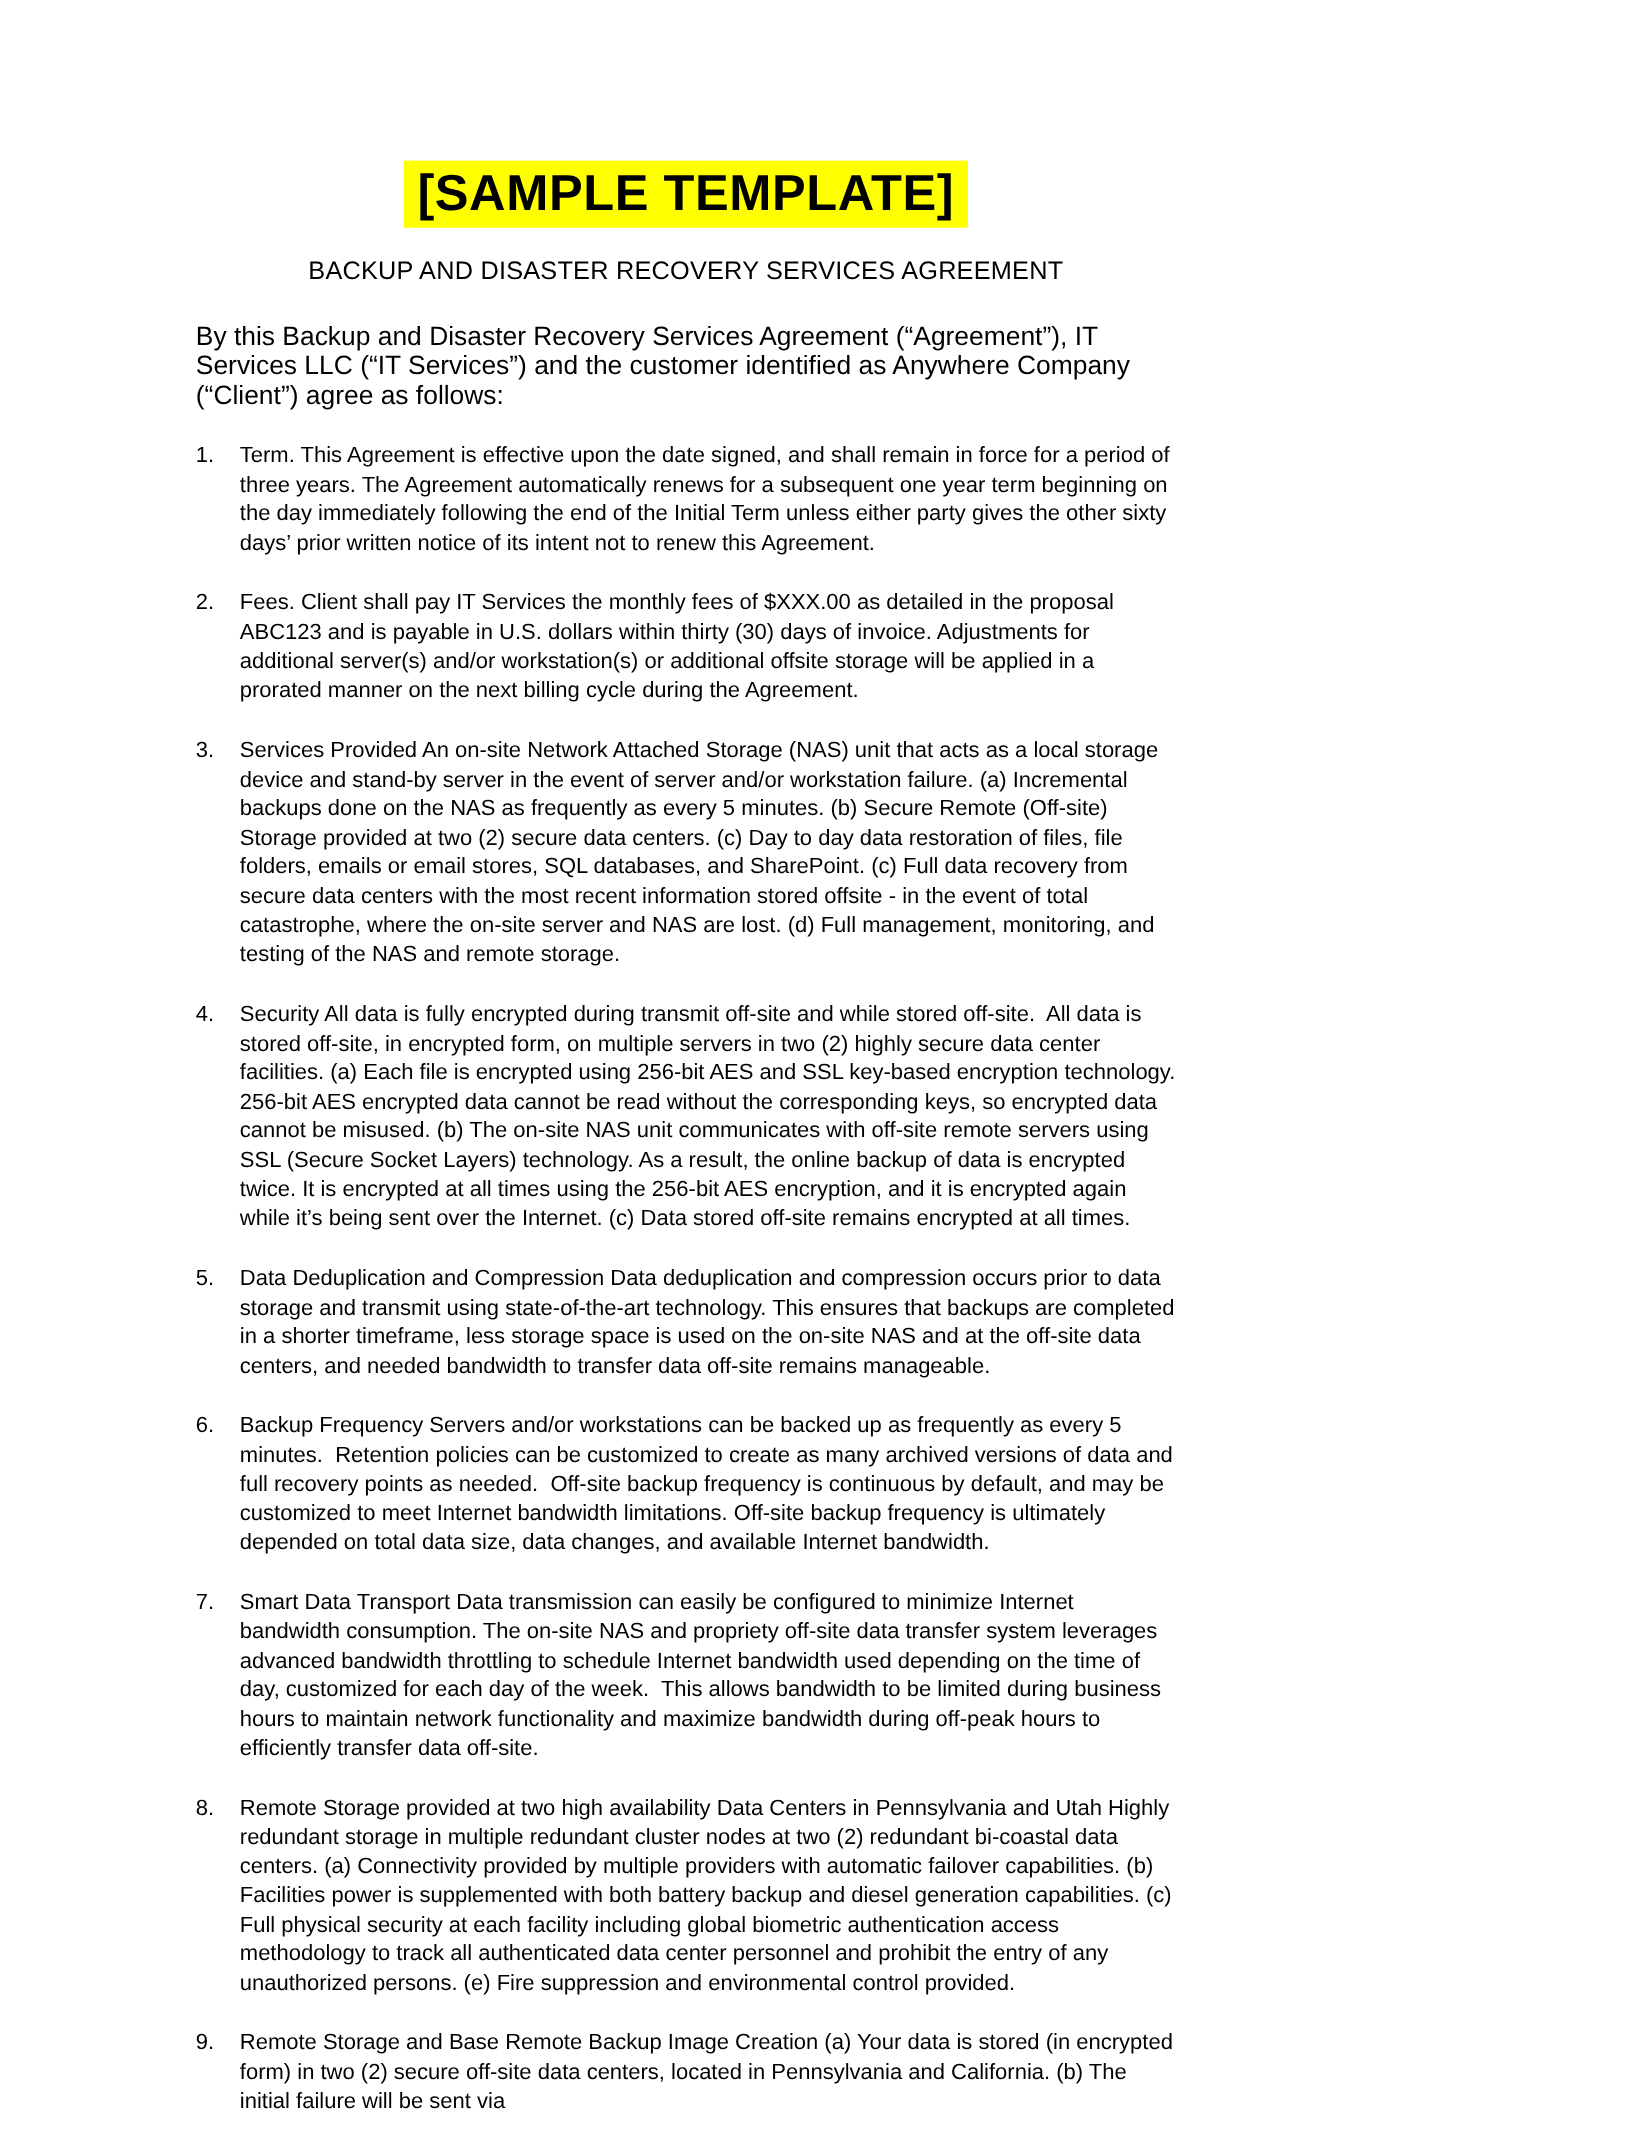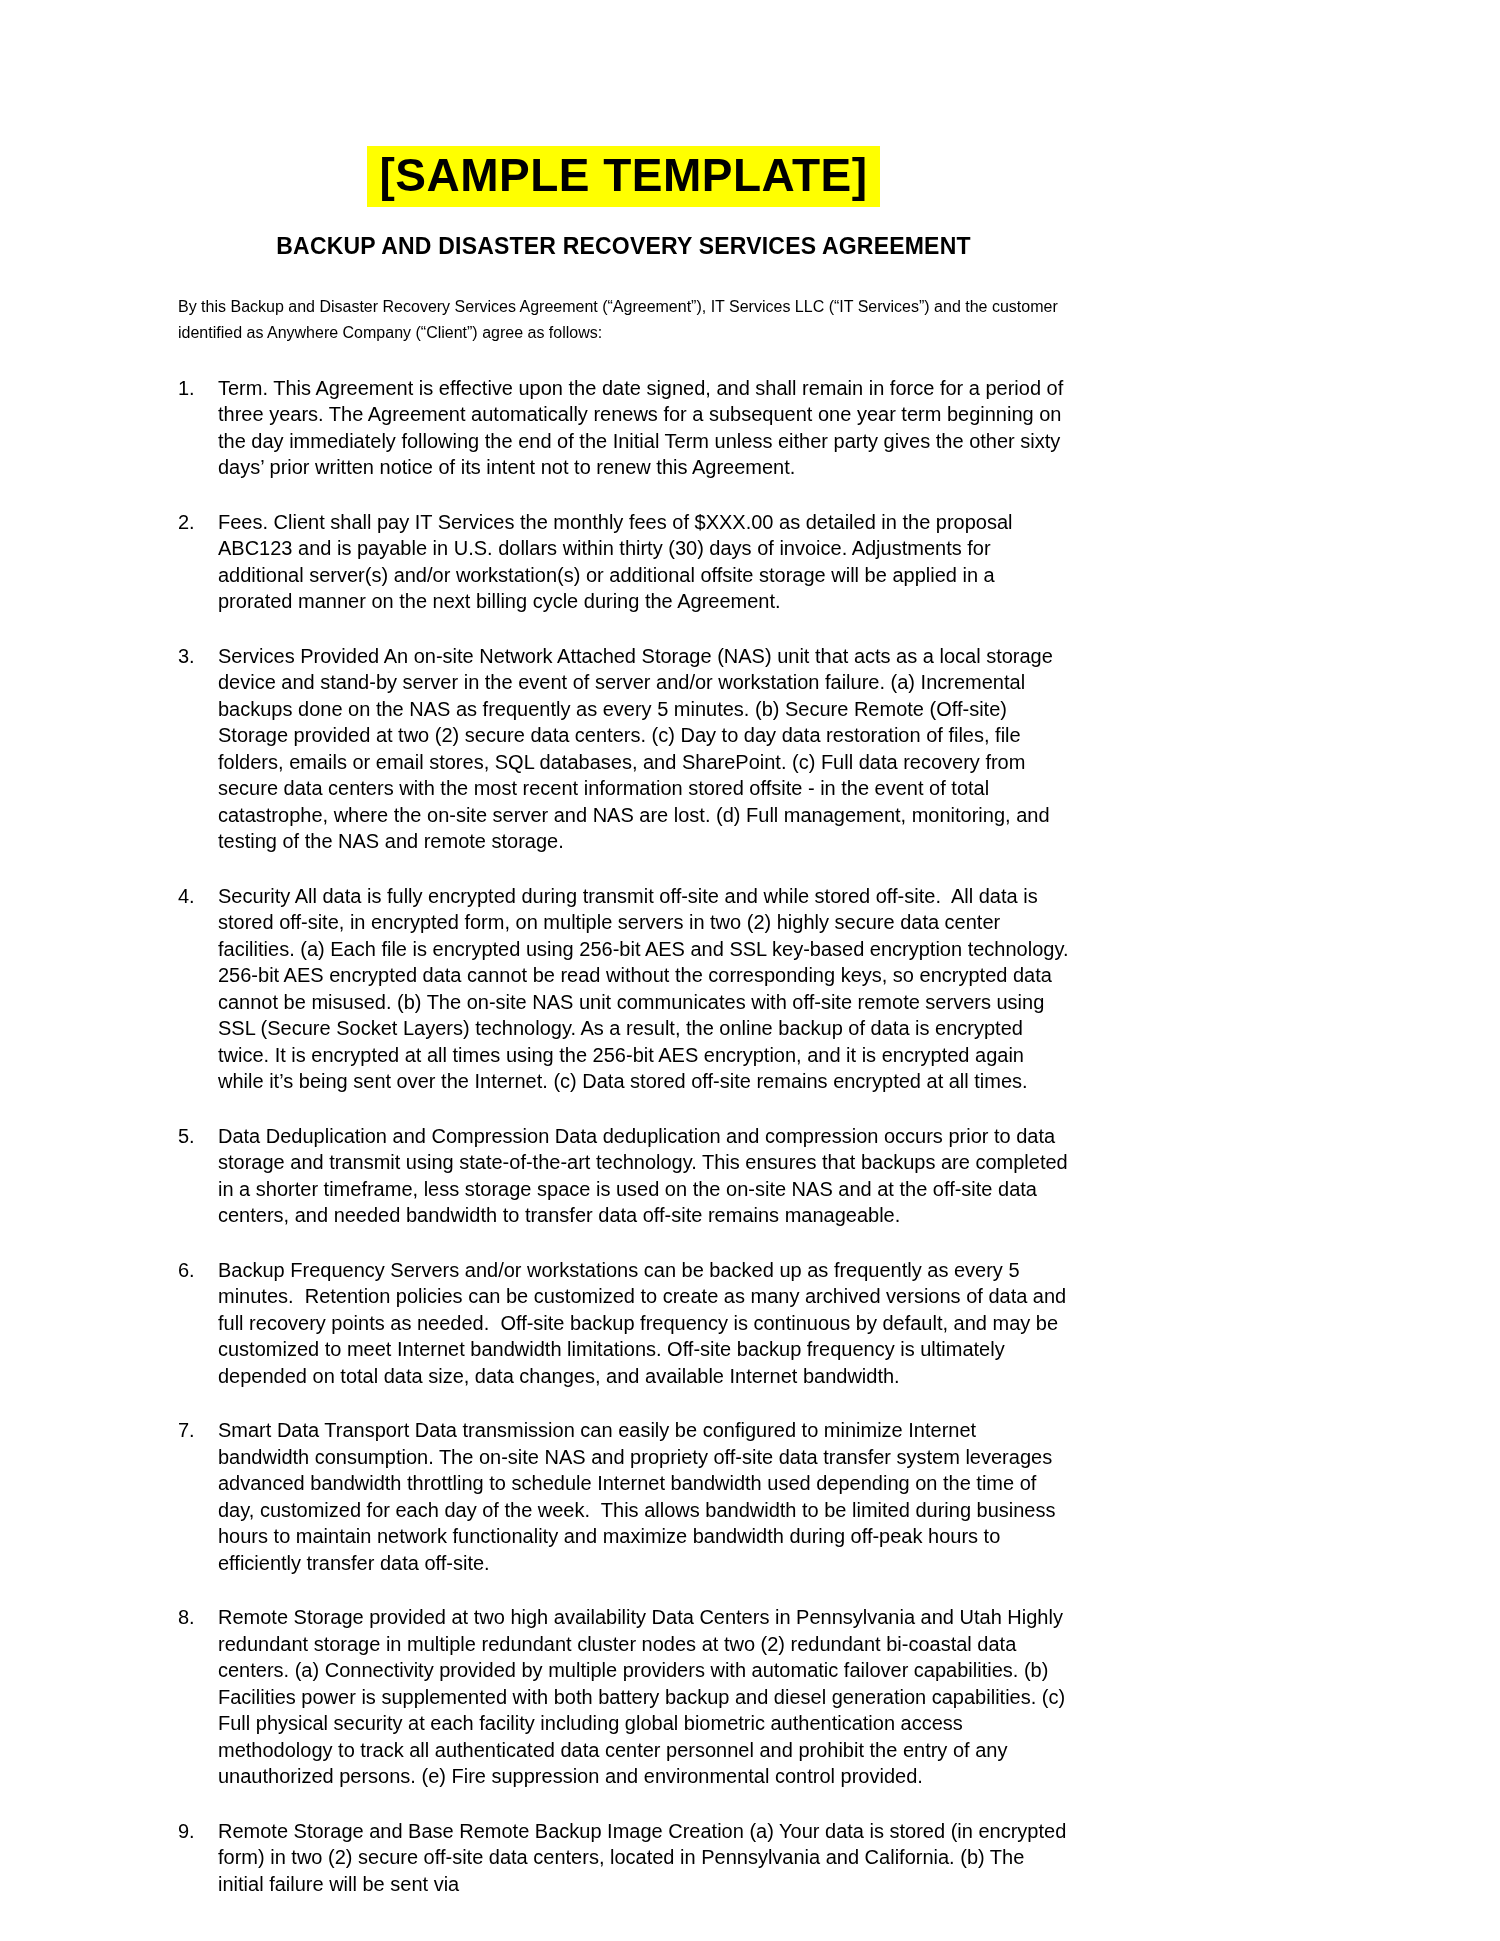--- a/index.html
+++ b/index.html
@@ -29,26 +29,26 @@
     font-size: 46px;
     font-weight: bold;
     letter-spacing: 0.5px;
     padding: 4px 12px 6px 12px;
     line-height: 1.1;
   }
   .doc-title {
     margin: 26px 0 0 0;
     text-align: center;
     font-size: 23px;
-    font-weight: bold;
+    font-weight: normal;
     letter-spacing: 0.2px;
   }
   .intro {
     margin: 34px 0 0 3px;
-    font-size: 16px;
+    font-size: 24px;
     line-height: 26.5px;
     white-space: pre-wrap;
   }
   .items {
     margin-top: 28px;
   }
   .item {
     display: flex;
     margin-bottom: 28px;
     font-size: 20px;

